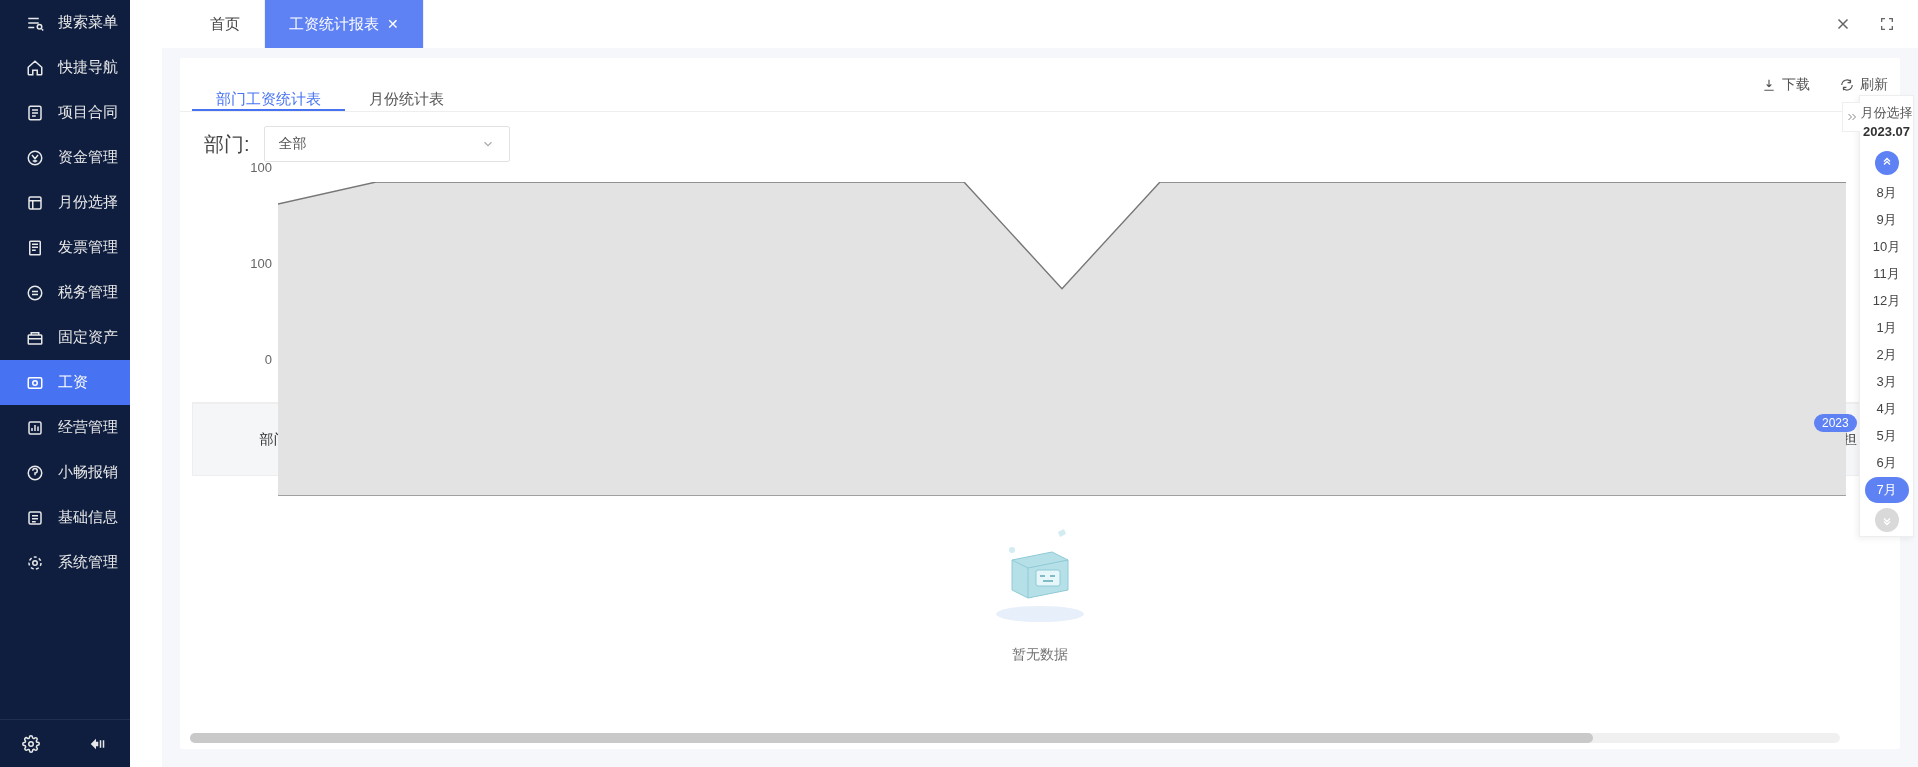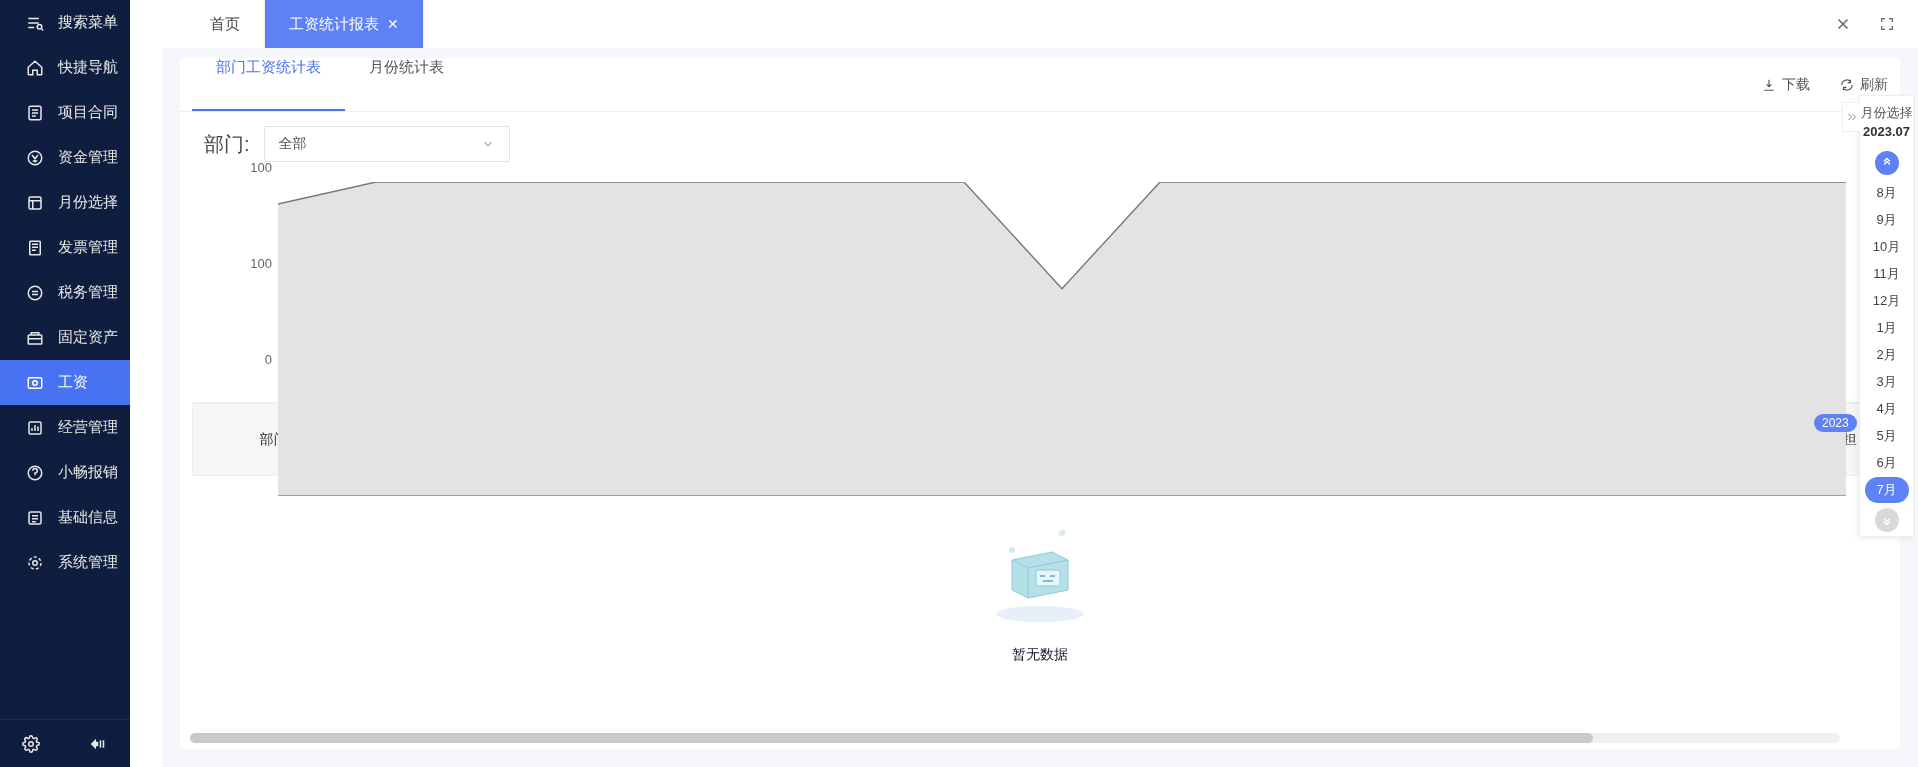--- a/index.html
+++ b/index.html
@@ -70,21 +70,21 @@
       background: #fff; height: 100%; border-radius: 2px;
       display: flex; flex-direction: column; overflow: hidden;
       position: relative;
     }
     .panel-header {
       display: flex; align-items: center; height: 54px;
       padding: 0 12px; border-bottom: 1px solid #eee;
     }
     .sub-tabs { display: flex; height: 100%; }
     .sub-tab {
-      display: flex; align-items: flex-start; padding: 0 24px;
+      display: flex; align-items: flex-end; padding: 0 24px;
       font-size: 15px; color: #555; border-bottom: 2px solid transparent;
       cursor: pointer;
     }
     .sub-tab.active { color: #4773f3; border-bottom-color: #4773f3; }
     .panel-header-actions {
       margin-left: auto; display: flex; gap: 30px;
       color: #555; font-size: 14px;
     }
     .panel-header-actions .act { display: inline-flex; align-items: center; gap: 6px; cursor: pointer; }
     .panel-body { flex: 1; padding: 14px 12px 0 12px; overflow: hidden; display:flex; flex-direction:column;}
@@ -115,21 +115,21 @@
     table.tbl { border-collapse: collapse; table-layout: fixed; }
     .tbl th {
       background: #f5f6f7; border: 1px solid #eee;
       font-weight: 500; color: #333; font-size: 14px; text-align: center;
       height: 36px; padding: 0 8px; white-space: nowrap;
     }
     .empty-state {
       display: flex; flex-direction: column;
       align-items: center; justify-content: center;
       min-width: 100%; padding: 40px 0 60px 0;
-      color: #0f172a; font-size: 14px; gap: 20px;
+      color: #737373; font-size: 14px; gap: 20px;
       position: sticky; left:0;
     }
     .empty-ill {
       width: 120px; height: 110px; position: relative;
     }
     
     .hscroll {
       height: 10px; position: absolute; left: 10px; right: 60px; bottom: 6px;
       background: rgba(0,0,0,.06); border-radius: 5px;
     }

